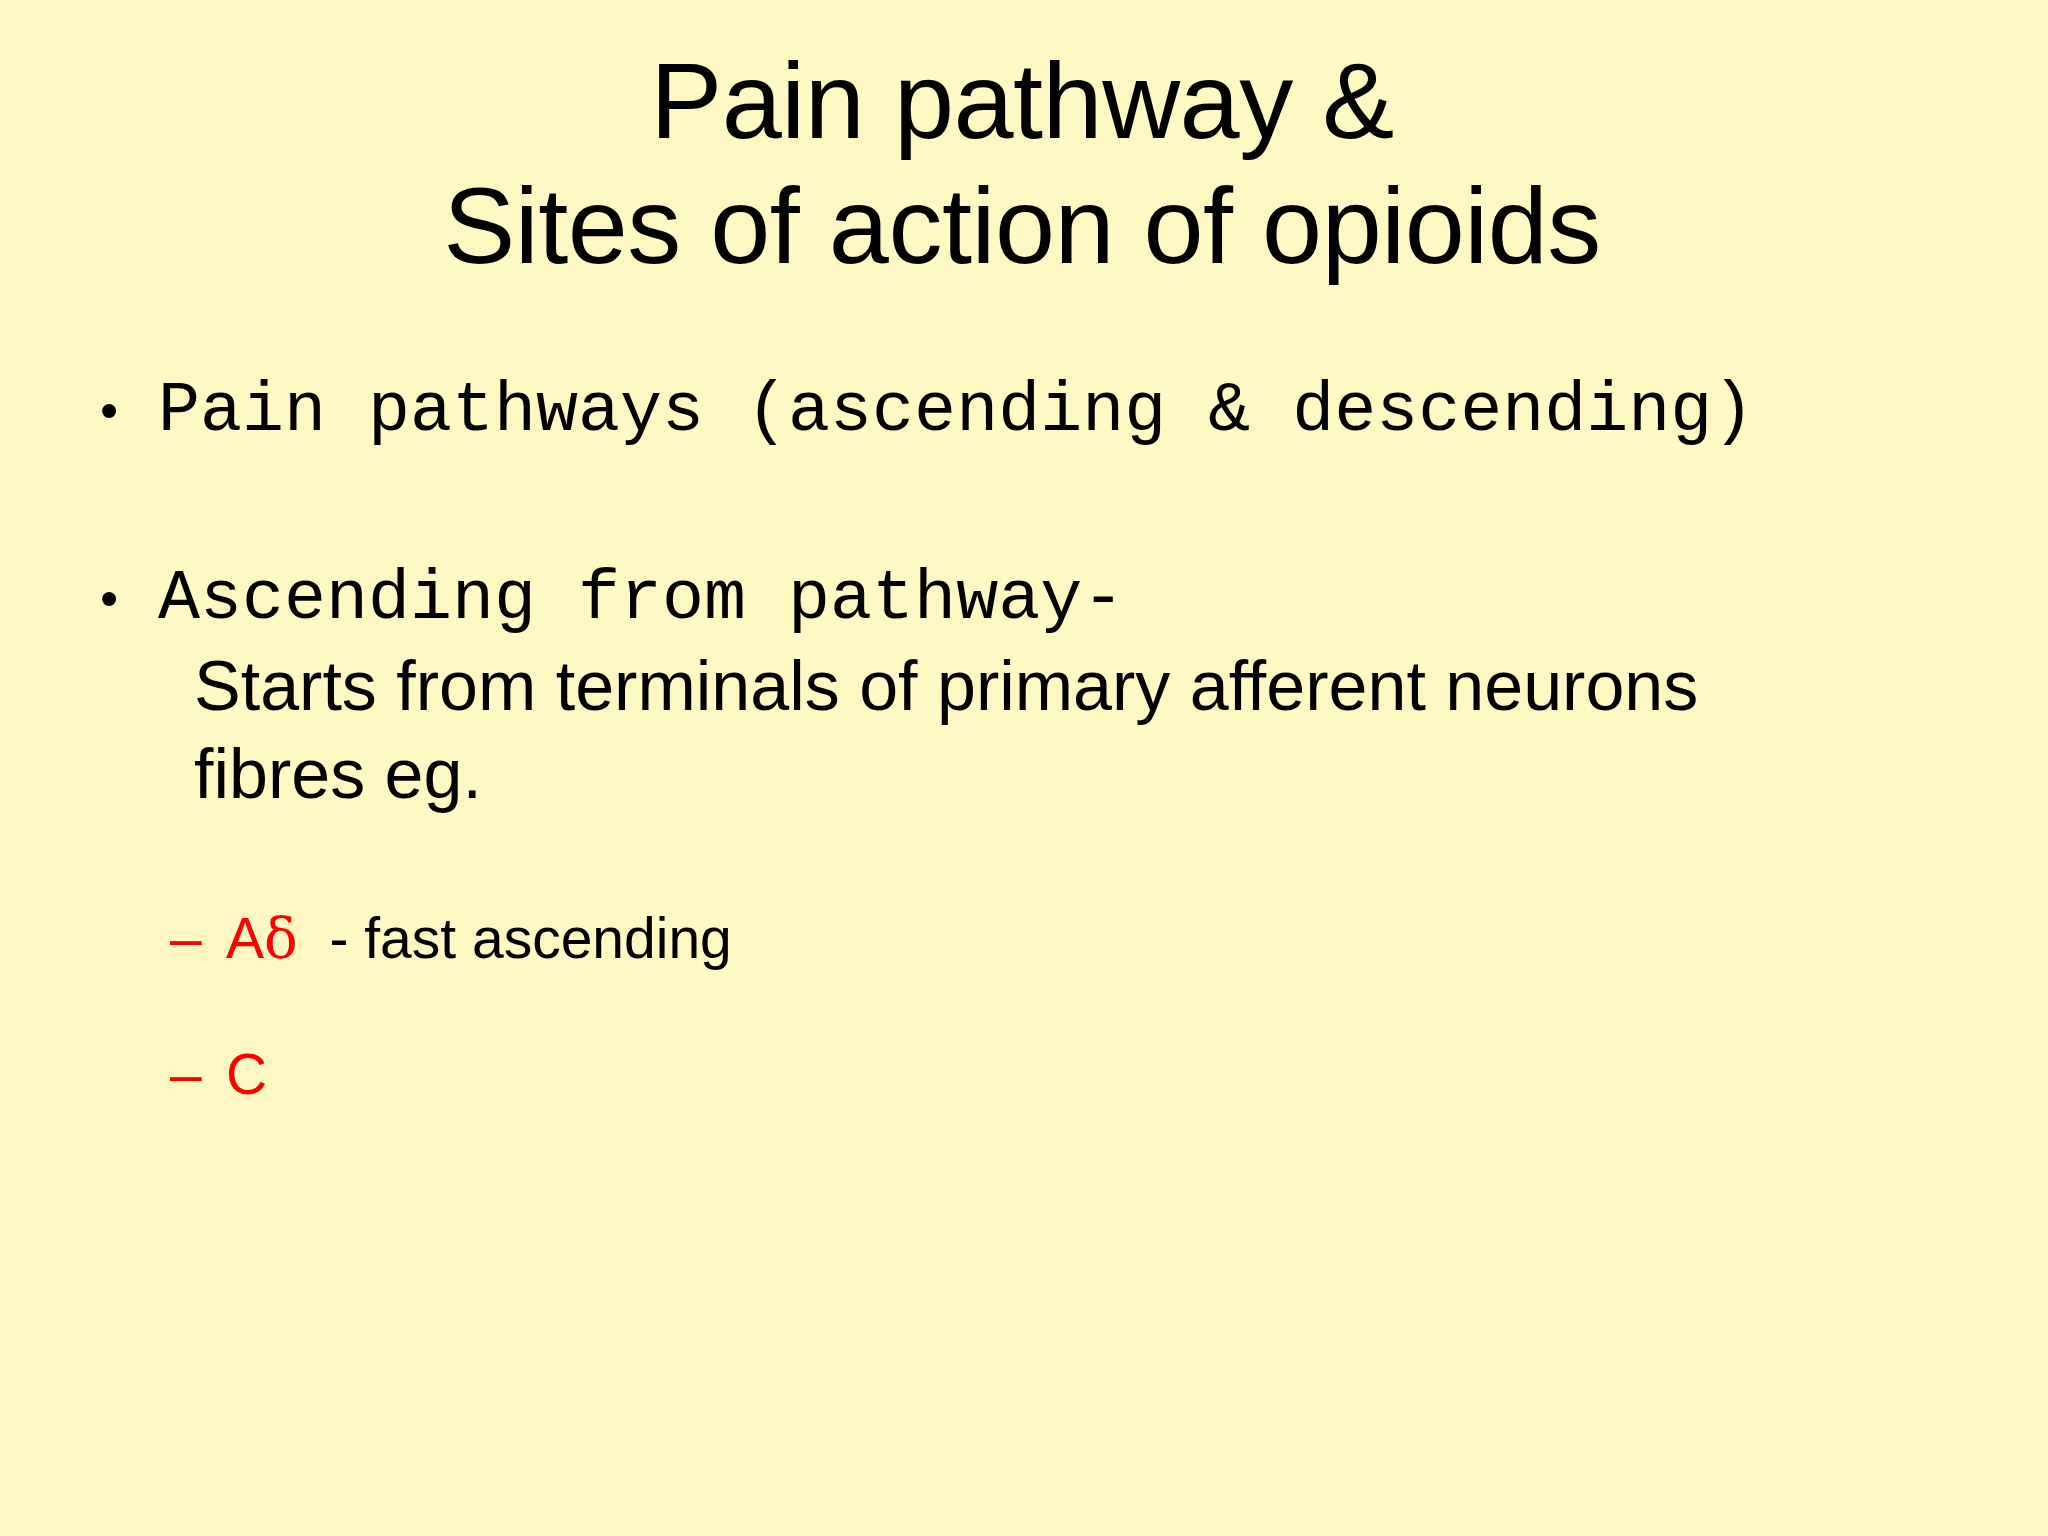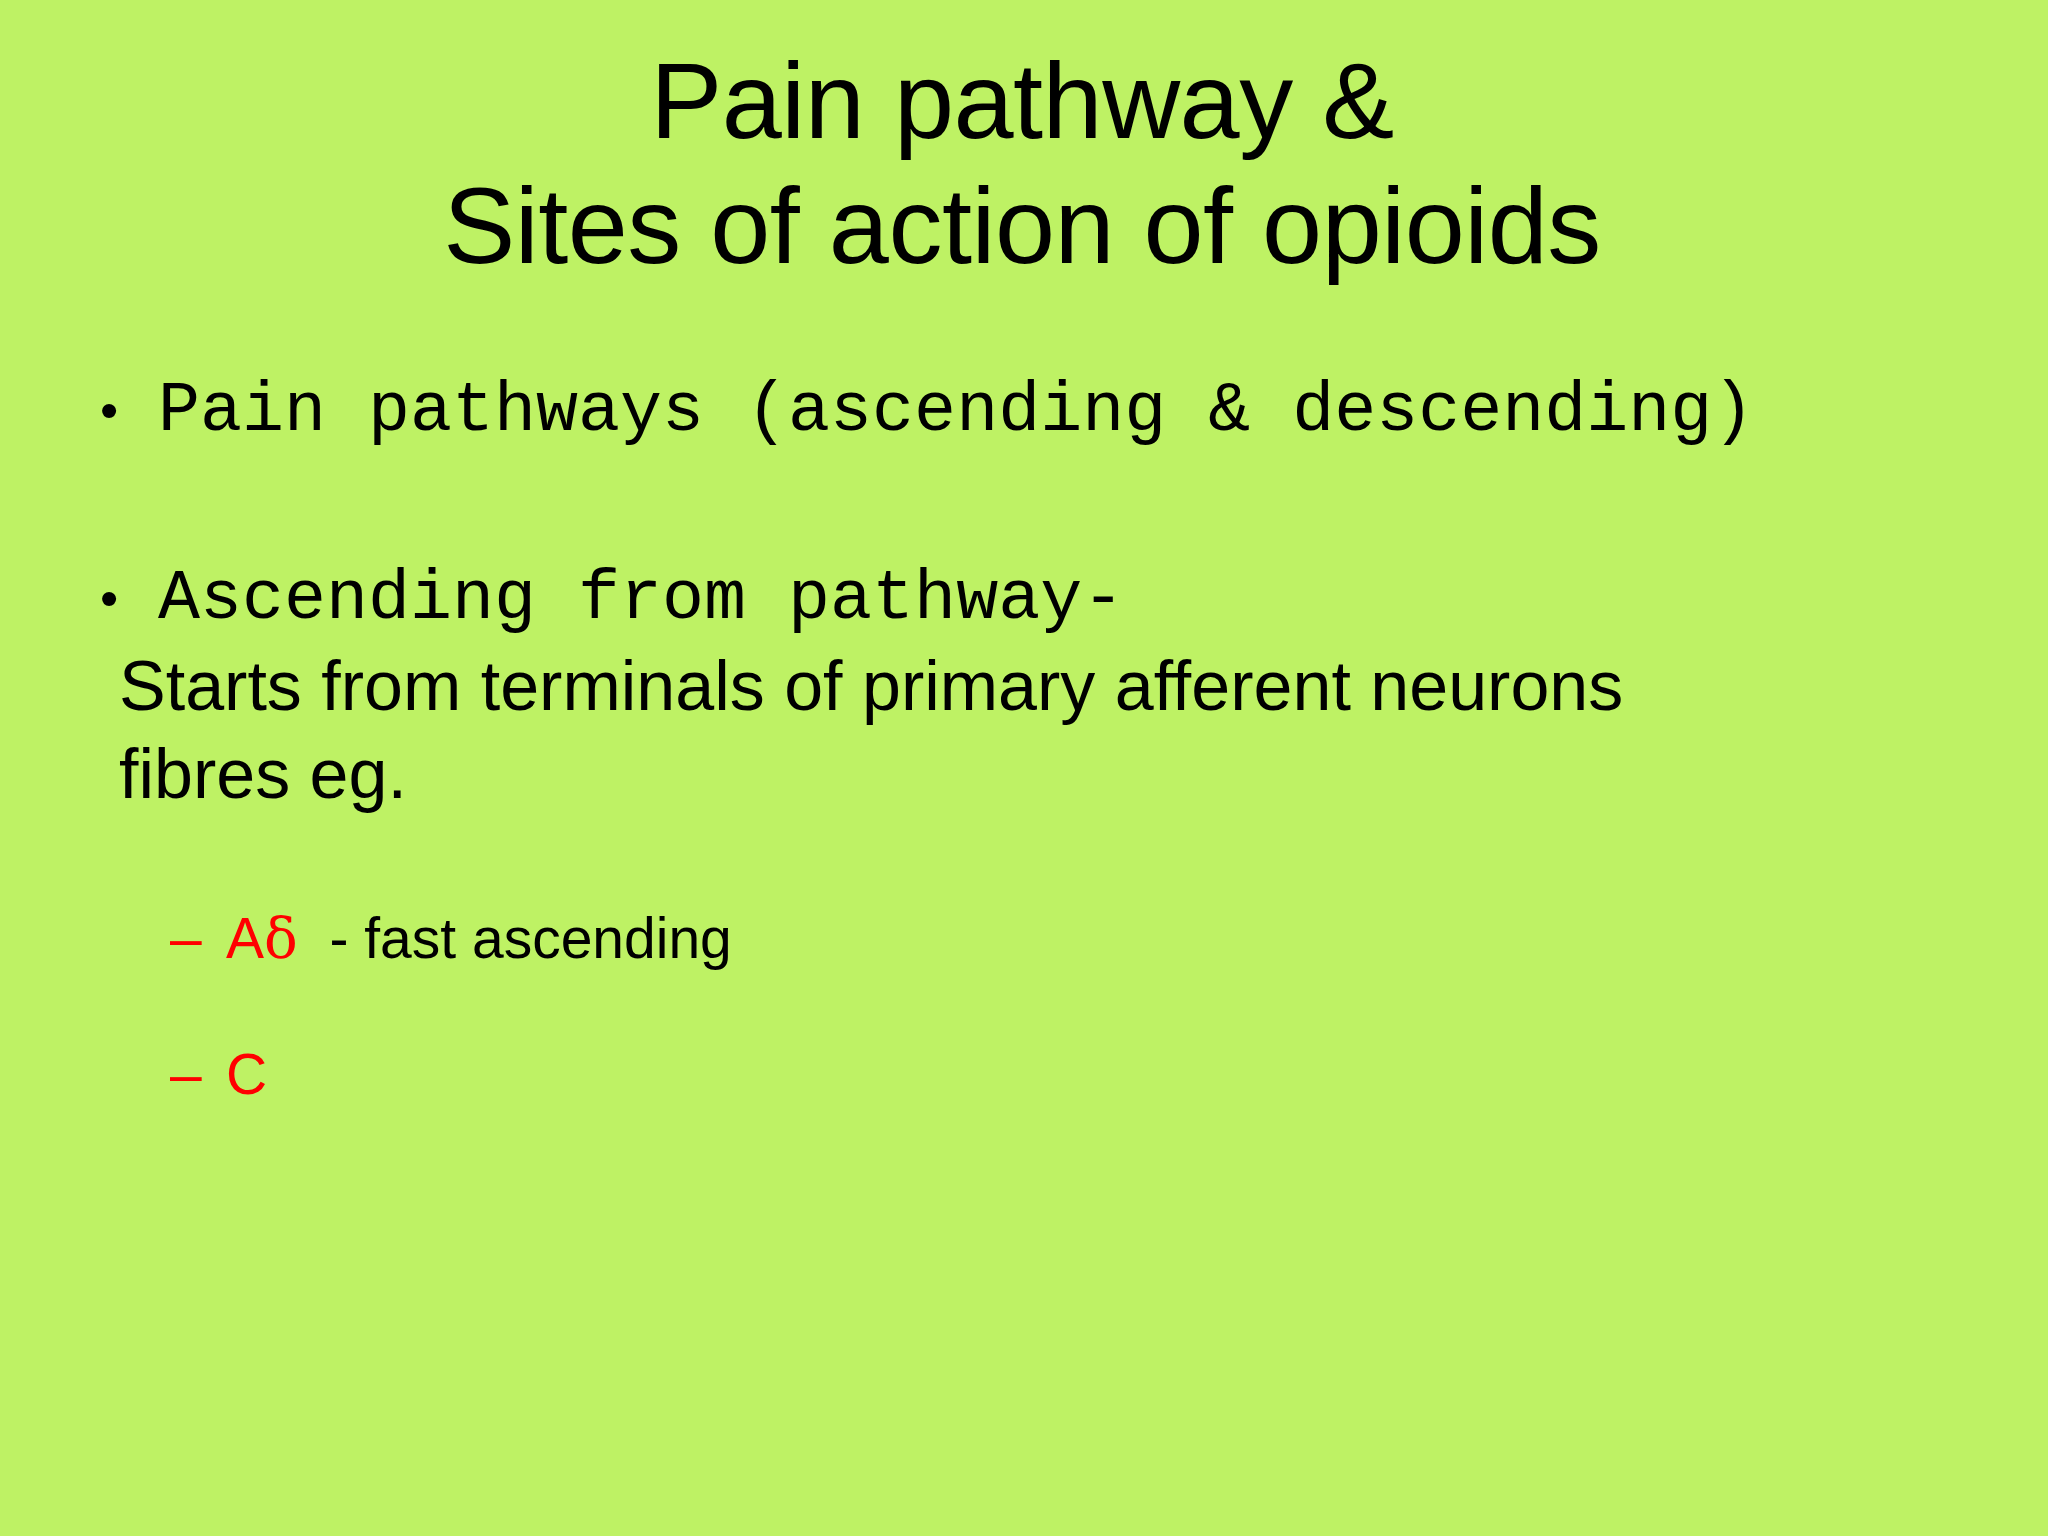--- a/index.html
+++ b/index.html
@@ -10,21 +10,21 @@
   }
   body {
     font-family: "Liberation Sans", sans-serif;
     color: #000000;
     -webkit-font-smoothing: antialiased;
   }
   #slide {
     position: relative;
     width: 2048px;
     height: 1536px;
-    background: #bef264;
+    background: #fef9c3;
     overflow: hidden;
   }
 
   
   .slide-title {
     position: absolute;
     left: 0;
     top: 38px;
     width: 2044px;
     text-align: center;
@@ -65,21 +65,21 @@
     font-family: Liberation Mono, monospace;
   }
 
   .spacer-line {
     height: 104px;
   }
 
   .para-l1 {
     font-size: 70px;
     line-height: 1.26;
-    margin-left: 33px;
+    margin-left: 108px;
     max-width: 1610px;
     color: #000000;
   }
 
   .sub-list {
     margin-top: 34px;
     margin-left: 84px;
   }
   .bullet-l2 {
     display: flex;

